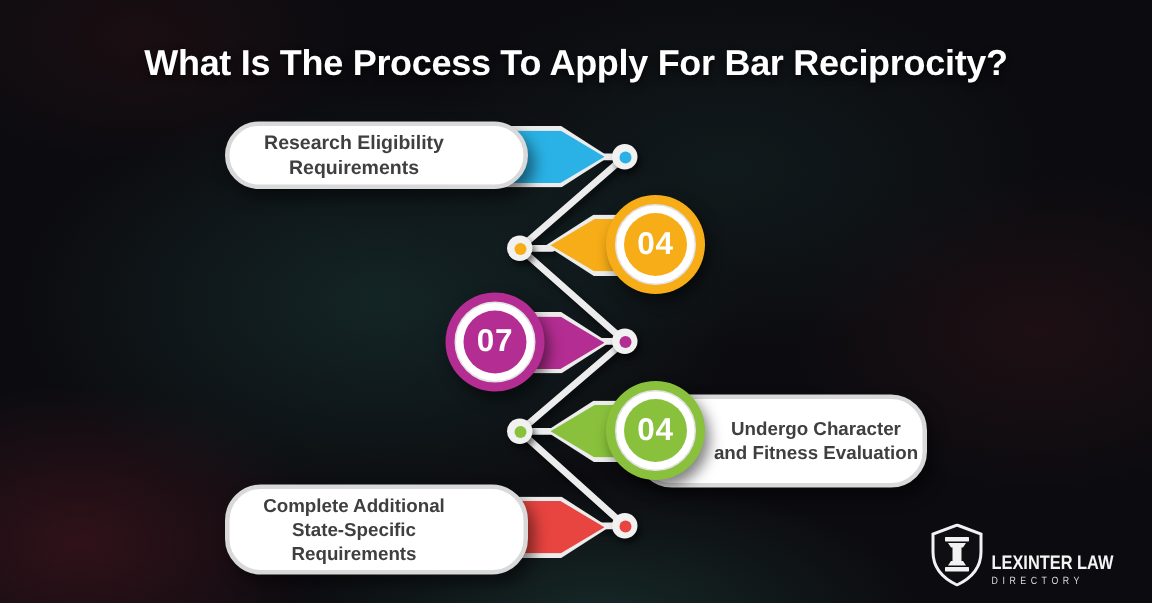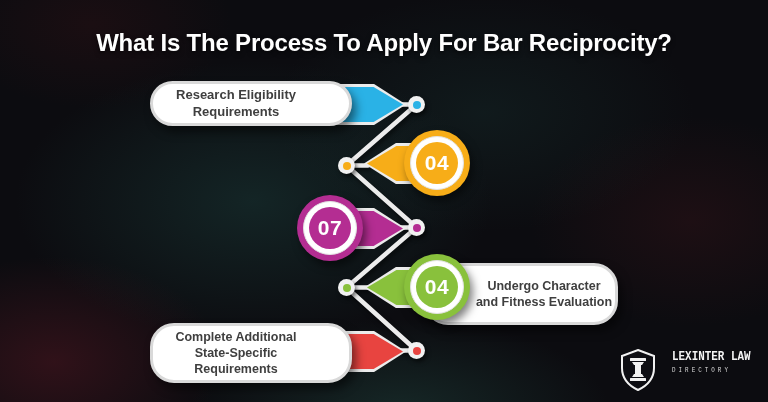--- a/index.html
+++ b/index.html
@@ -83,21 +83,21 @@
   .s4 .arrow{left:364px;top:267px;width:76px;height:41px}
   .s4 .badge{left:404px;top:254px}
   .s4 .node{left:338px;top:279px}
 
   .s5 .pill{left:150px;top:323px;width:202px;height:60px}
   .s5 .arrow{left:330px;top:331px;width:76px;height:41px}
   .s5 .badge{left:297px;top:318px}
   .s5 .node{left:408px;top:342px}
 
   
-  .logo { position:absolute; left:620px; top:349px; display:flex; align-items:flex-start; gap:16px; z-index:2;font-family:Liberation Mono, monospace; }
+  .logo { position:absolute; left:620px; top:349px; display:flex; align-items:flex-end; gap:5px; z-index:2; }
   .logo-text { color:#f4f4f4; }
   .logo-name { font-size:13px; font-weight:700; white-space:nowrap;
                transform:scaleX(.84); transform-origin:left center; }
   .logo-sub  { font-size:7px; font-weight:400; letter-spacing:3.6px; white-space:nowrap;
                margin-top:2px; transform:scaleX(.84); transform-origin:left center; color:#dcdcdc; }
 </style>
 </head>
 <body>
 
 <div class="stage">

